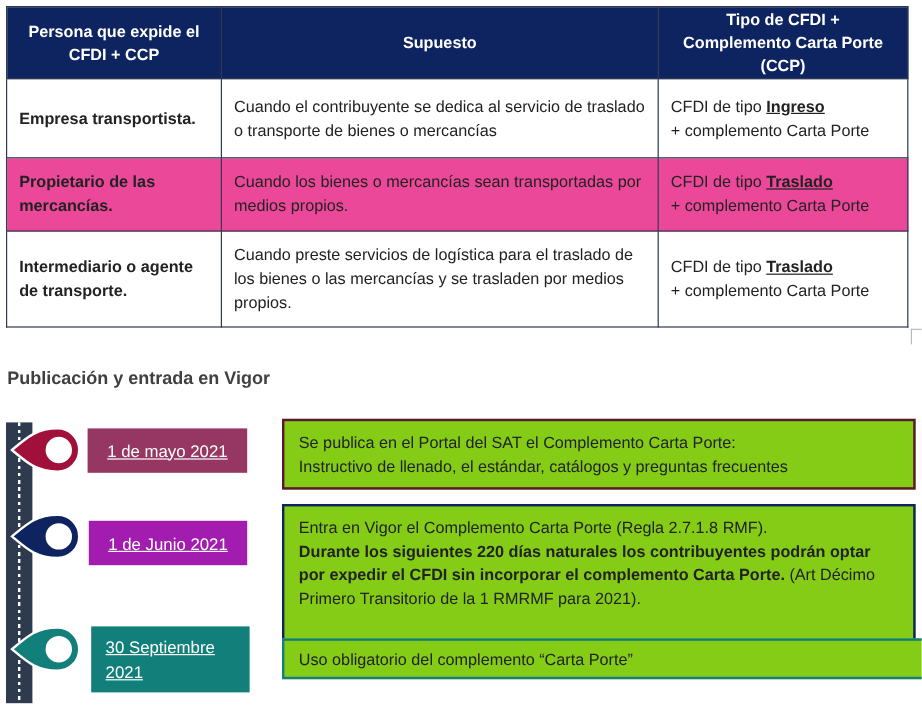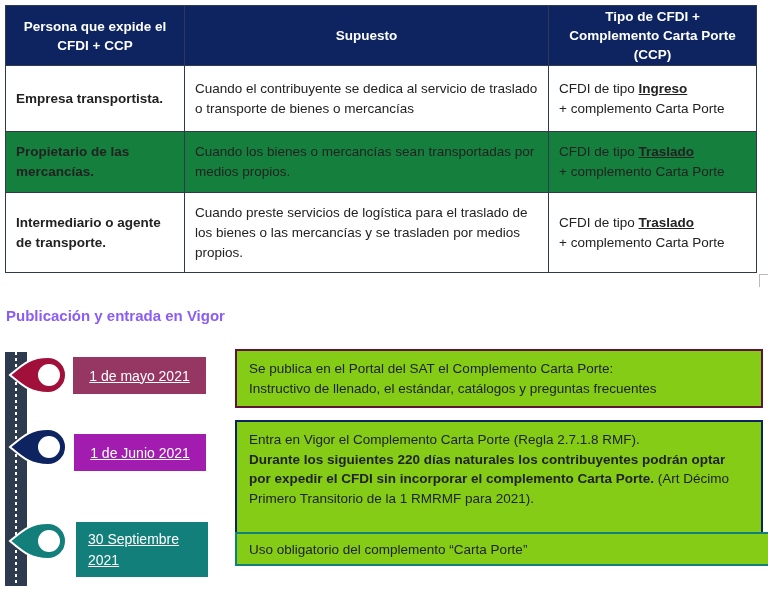--- a/index.html
+++ b/index.html
@@ -31,21 +31,21 @@
     .doc-table th {
       background: #0d2461;
       color: #ffffff;
       font-weight: bold;
       text-align: center;
       font-size: 13.5px;
       line-height: 19px;
     }
     .doc-table tr.head-row { height: 60px; }
     .doc-table tr.r1 { height: 66px; }
-    .doc-table tr.r2 { height: 61px; background: #15803d; }
+    .doc-table tr.r2 { height: 61px; background: #ec4899; }
     .doc-table tr.r3 { height: 80px; }
     .doc-table td { line-height: 20px; }
     .col1 { width: 158px; font-weight: bold; }
     .col2 { width: 343px; }
     .col3 { width: 187px; }
     .tipo-bold { font-weight: bold; text-decoration: underline; }
 
     .corner-mark {
       position: absolute;
       left: 759px;
@@ -55,21 +55,21 @@
       border-left: 1px solid #bbb;
       border-top: 1px solid #bbb;
     }
 
     .section-title {
       position: absolute;
       left: 6px;
       top: 307px;
       font-size: 15px;
       font-weight: bold;
-      color: #8b5cf6;
+      color: #404040;
     }
 
     .road {
       position: absolute;
       left: 5px;
       top: 352px;
       width: 22px;
       height: 234px;
       background: #2e3b4e;
     }

